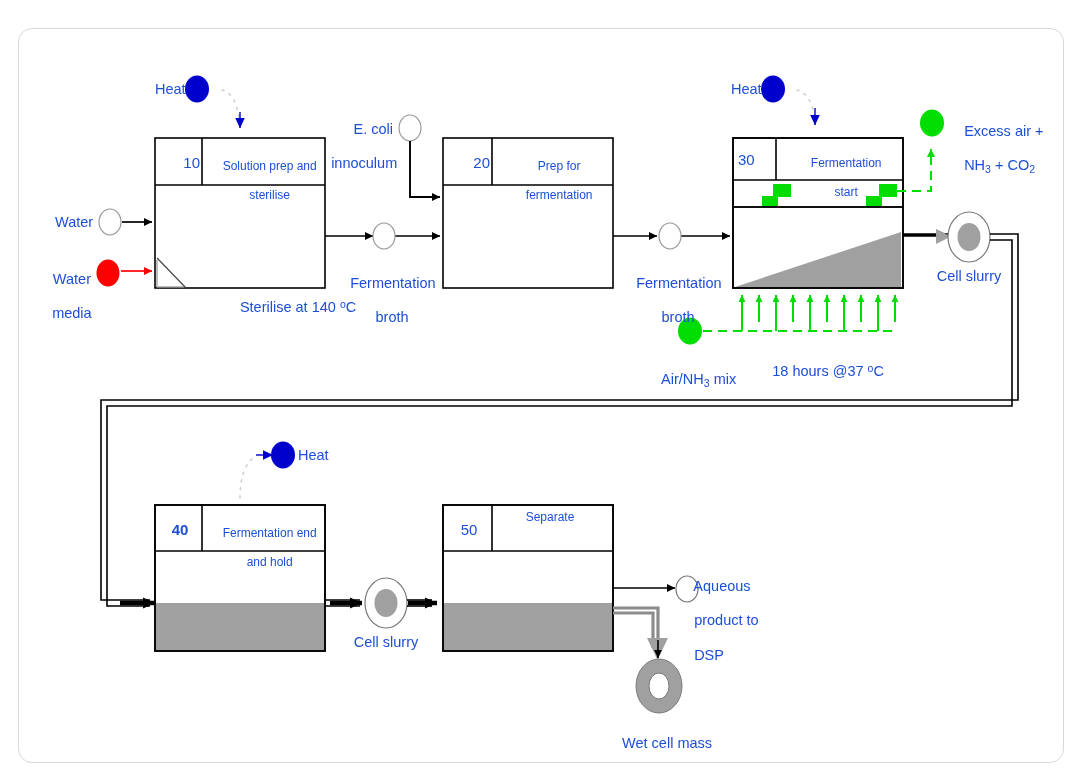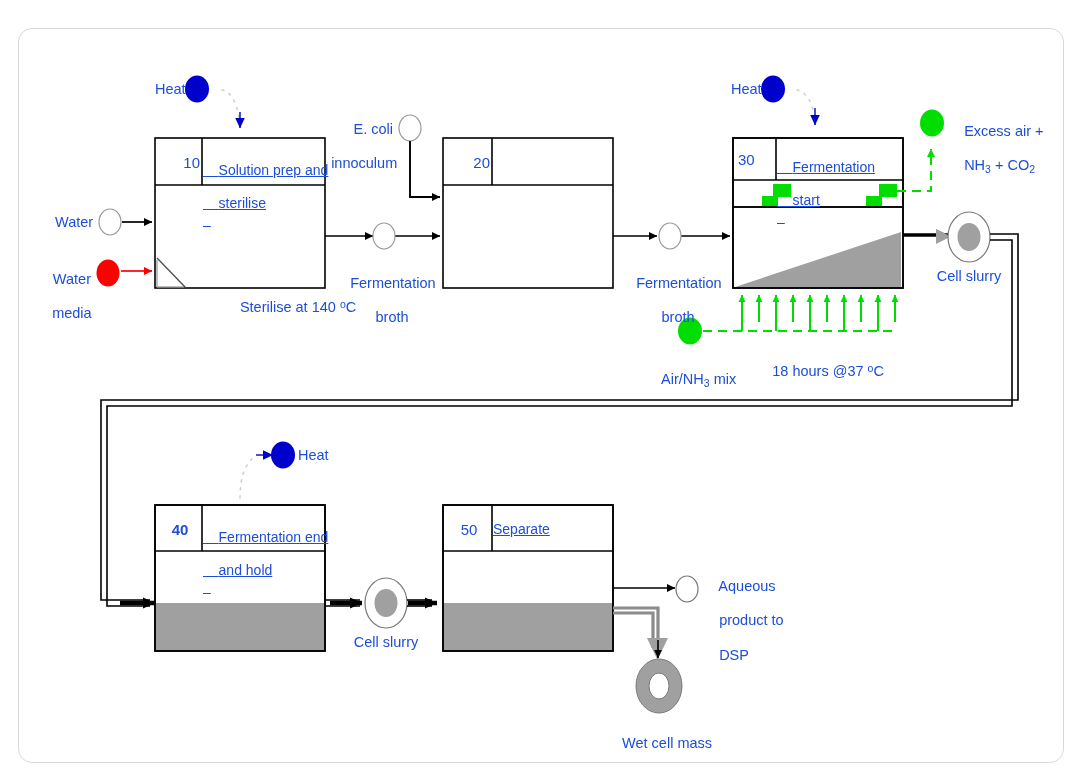--- a/index.html
+++ b/index.html
@@ -37,21 +37,21 @@
     position: absolute;
     font-family: "Liberation Sans", sans-serif;
     font-size: 14.5px;
     color: #1d4ed8;
     line-height: 1.18;
     white-space: pre;
   }
   .lbl.c { text-align: center; }
   .lbl.r { text-align: right; }
   .unitnum { font-size: 15px; }
-  .unitname { font-size: 14px; line-height: 1.2; text-decoration: underline; }
+  .unitname { font-size: 12px; text-align: center; line-height: 1.2; }
   .sub { font-size: 10.5px; vertical-align: -0.28em; }
   .sup { font-size: 10.5px; vertical-align: 0.42em; }
 </style>
 </head>
 <body>
 
 <div id="page">
 
   <div id="canvas-frame"></div>
 
@@ -244,35 +244,39 @@
 
   </svg>
 
   <div class="lbl unitnum" style="left:160px; top:154px; width:40px; text-align:right;">10</div>
   <div class="lbl unitname" style="left:203px; top:145px; width:120px;">
     <span>Solution prep and</span><br>
     <span>sterilise</span>
   </div>
 
   <div class="lbl unitnum" style="left:448px; top:154px; width:42px; text-align:right;">20</div>
+  <div class="lbl unitname" style="left:493px; top:145px; width:119px;">
+    <span>Prep for</span><br>
+    <span>fermentation</span>
+  </div>
 
   <div class="lbl unitnum" style="left:738px; top:151px; width:37px; text-align:left;">30</div>
   <div class="lbl unitname" style="left:777px; top:142px; width:125px;">
     <span>Fermentation</span><br>
     <span>start</span>
   </div>
 
   <div class="lbl unitnum" style="left:160px; top:521px; width:40px; text-align:center;font-weight:bold;">40</div>
   <div class="lbl unitname" style="left:203px; top:512px; width:120px;">
     <span>Fermentation end</span><br>
     <span>and hold</span>
   </div>
 
   <div class="lbl unitnum" style="left:448px; top:521px; width:42px; text-align:center;">50</div>
-  <div class="lbl unitname" style="left:493px; top:521px; width:114px;">Separate</div>
+  <div class="lbl unitname" style="left:493px; top:510px; width:114px;">Separate</div>
 
   <div class="lbl" style="left:155px; top:81px;">Heat</div>
   <div class="lbl" style="left:731px; top:81px;">Heat</div>
   <div class="lbl" style="left:298px; top:447px;">Heat</div>
 
   <div class="lbl" style="left:55px; top:214px;">Water</div>
 
   <div class="lbl r" style="left:36px; top:254px; width:55px;">
     <span>Water</span><br>
     <span>media</span>
@@ -306,21 +310,21 @@
   <div class="lbl c" style="left:336px; top:634px; width:100px;">Cell slurry</div>
 
   <div class="lbl c" style="left:160px; top:281px; width:260px;">
     <span>Sterilise at 140 </span><span class="sup">o</span><span>C</span>
   </div>
 
   <div class="lbl c" style="left:700px; top:345px; width:240px;">
     <span>18 hours @37 </span><span class="sup">o</span><span>C</span>
   </div>
 
-  <div class="lbl" style="left:703px; top:561px; width:110px;">
+  <div class="lbl" style="left:678px; top:561px; width:110px;">
     <span>Aqueous</span><br>
     <span>product to</span><br>
     <span>DSP</span>
   </div>
 
   <div class="lbl c" style="left:589px; top:718px; width:140px;">
     <span>Wet cell mass</span><br>
     
   </div>
 

